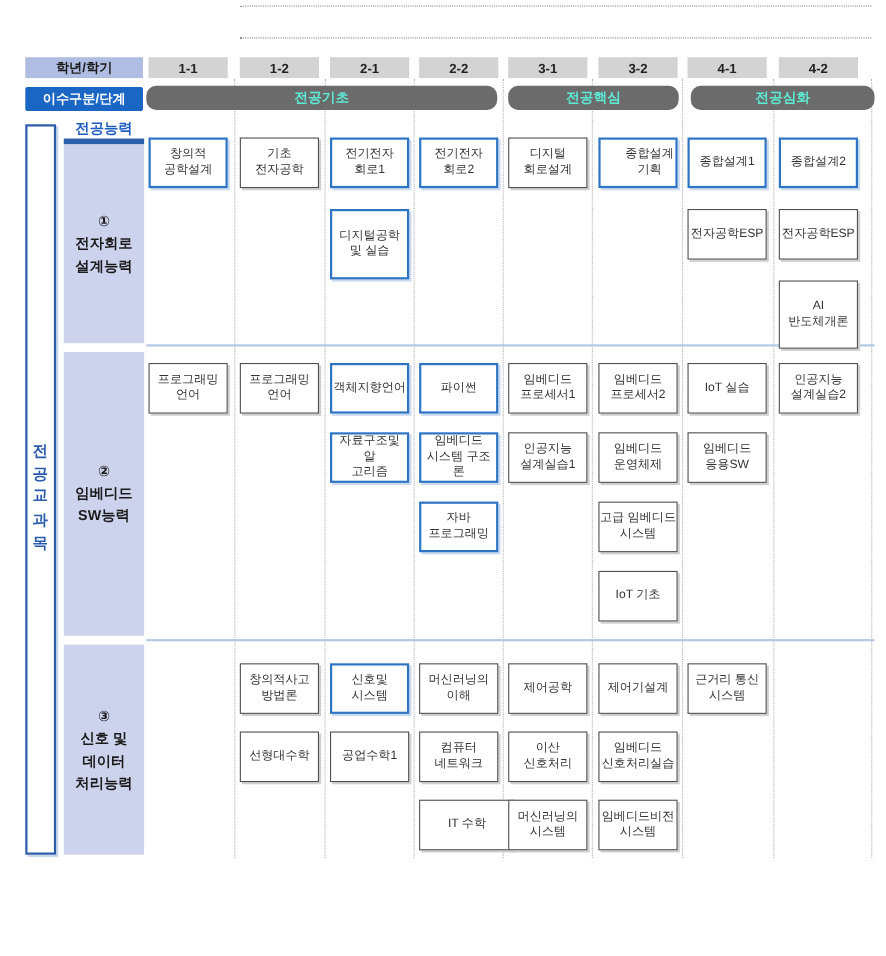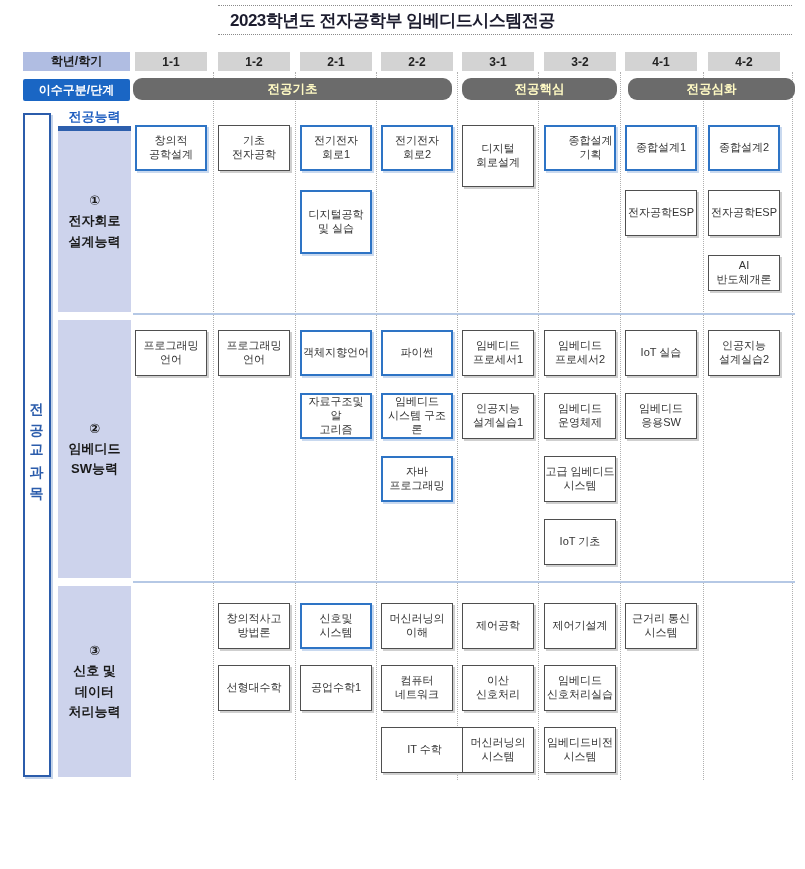--- a/index.html
+++ b/index.html
@@ -11,21 +11,21 @@
   
   .title-line{height:0;border-top:1px dotted #8a8a8a;}
   .page-title{font-size:17px;font-weight:bold;color:#1c1c2e;letter-spacing:-0.5px;white-space:nowrap;}
   
   .year-sem{background:#b0bde2;color:#1a1a1a;font-weight:bold;font-size:12px;
     display:flex;align-items:center;justify-content:center;}
   .sem-cell{background:#d3d3d3;color:#222;font-weight:bold;font-size:12px;
     display:flex;align-items:center;justify-content:center;}
   .stage-label{background:#1a66c4;color:#fff;font-weight:bold;font-size:12px;border-radius:2px;
     display:flex;align-items:center;justify-content:center;z-index:2;}
-  .stage-pill{background:#6b6b6b;color:#fef9c3;font-weight:bold;font-size:12.5px;border-radius:9px;
+  .stage-pill{background:#6b6b6b;color:#5eead4;font-weight:bold;font-size:12.5px;border-radius:9px;
     display:flex;align-items:center;justify-content:center;z-index:2;}
   
   .vline{width:0;border-left:1px dotted #b0b0b0;z-index:0;}
   .hsep{background:#b5c8e5;z-index:1;}
   
   .vertical-box{border:2px solid #2b5cab;background:#fff;box-shadow:2px 2px 0 #c5d4ea;
     display:flex;align-items:center;justify-content:center;z-index:2;}
   .vertical-box span{writing-mode:vertical-rl;text-orientation:upright;
     font-size:14px;font-weight:bold;color:#2b5cab;letter-spacing:7px;}
   .competency-header{color:#1f5ec0;font-weight:bold;font-size:13px;text-align:center;}
@@ -42,21 +42,20 @@
     display:flex;align-items:center;justify-content:center;}
   .legend-inner{border:2px solid #2e74c5;box-shadow:1px 1px 0 #c9d9ef;background:#fff;width:46px;height:30px;
     display:flex;align-items:center;justify-content:center;font-size:12px;color:#333;}
 </style>
 </head>
 <body>
 
 <div class="page">
 
   <div class="abs title-line" style="left:218px;top:5px;width:574px;"></div>
-  <div class="abs page-title" style="left:230px;top:9px;">2023학년도 전자공학부 임베디드시스템전공</div>
   <div class="abs title-line" style="left:218px;top:34px;width:574px;"></div>
 
   <div class="abs year-sem" style="left:23px;top:52px;width:107px;height:19px;">학년/학기</div>
   <div class="abs stage-label" style="left:23px;top:79px;width:107px;height:22px;">이수구분/단계</div>
 
   <div class="abs vertical-box" style="left:23px;top:113px;width:28px;height:664px;">
     <span>전공교과목</span>
   </div>
   <div class="abs competency-header" style="left:58px;top:108px;width:73px;">전공능력</div>
 
@@ -88,28 +87,28 @@
       <div class="abs course required" style="left: 135px; top: 125px; width: 72px; height: 46px;">창의적
 공학설계</div>
       <div class="abs course normal" style="left: 218px; top: 125px; width: 72px; height: 46px;">기초
 전자공학</div>
       <div class="abs course required" style="left: 300px; top: 125px; width: 72px; height: 46px;">전기전자
 회로1</div>
       <div class="abs course required" style="left: 300px; top: 190px; width: 72px; height: 64px;">디지털공학
 및 실습</div>
       <div class="abs course required" style="left: 381px; top: 125px; width: 72px; height: 46px;">전기전자
 회로2</div>
-      <div class="abs course normal" style="left: 462px; top: 125px; width: 72px; height: 62px;">디지털
+      <div class="abs course normal" style="left: 462px; top: 125px; width: 72px; height: 46px;">디지털
 회로설계</div>
       <div class="abs course required" style="left: 544px; top: 125px; width: 72px; height: 46px; padding-left: 21px;">종합설계기획</div>
       <div class="abs course required" style="left: 625px; top: 125px; width: 72px; height: 46px;">종합설계1</div>
       <div class="abs course normal" style="left: 625px; top: 190px; width: 72px; height: 46px;">전자공학ESP</div>
       <div class="abs course required" style="left: 708px; top: 125px; width: 72px; height: 46px;">종합설계2</div>
       <div class="abs course normal" style="left: 708px; top: 190px; width: 72px; height: 46px;">전자공학ESP</div>
-      <div class="abs course normal" style="left: 708px; top: 255px; width: 72px; height: 36px;">AI
+      <div class="abs course normal" style="left: 708px; top: 255px; width: 72px; height: 62px;">AI
 반도체개론</div>
       <div class="abs group-label" style="left: 58px; top: 320px; width: 73px; height: 258px;">②
 임베디드
 SW능력</div>
       <div class="abs course normal" style="left: 135px; top: 330px; width: 72px; height: 46px;">프로그래밍
 언어</div>
       <div class="abs course normal" style="left: 218px; top: 330px; width: 72px; height: 46px;">프로그래밍
 언어</div>
       <div class="abs course required" style="left: 300px; top: 330px; width: 72px; height: 46px;">객체지향언어</div>
       <div class="abs course required" style="left: 300px; top: 393px; width: 72px; height: 46px;">자료구조및 알

